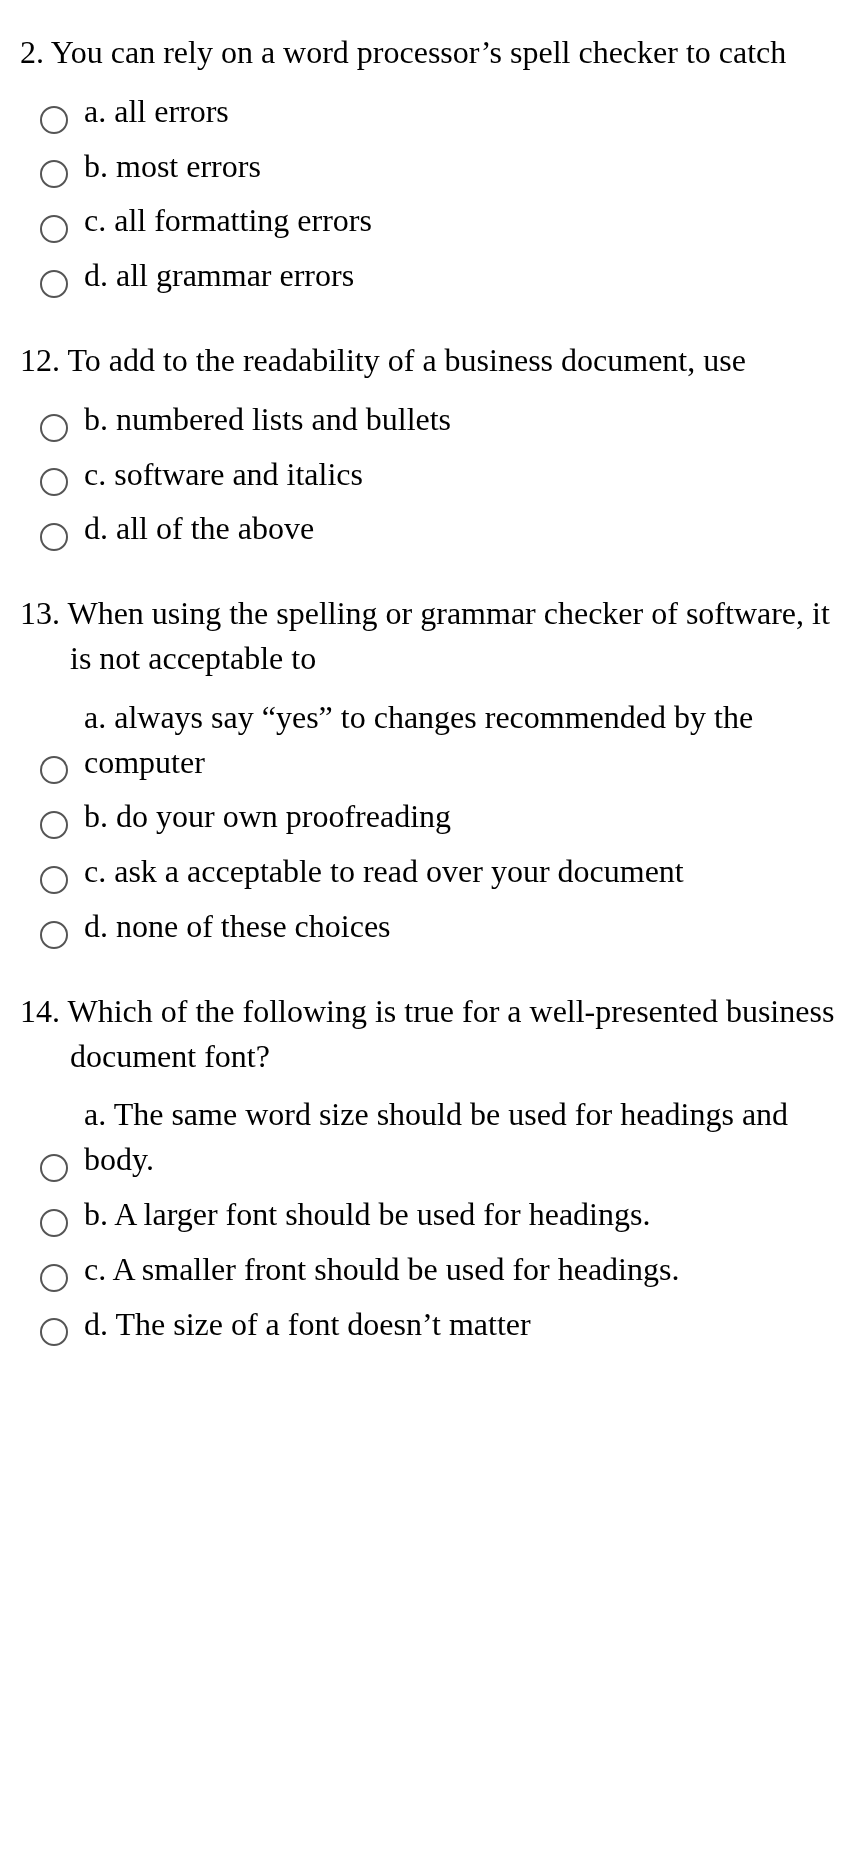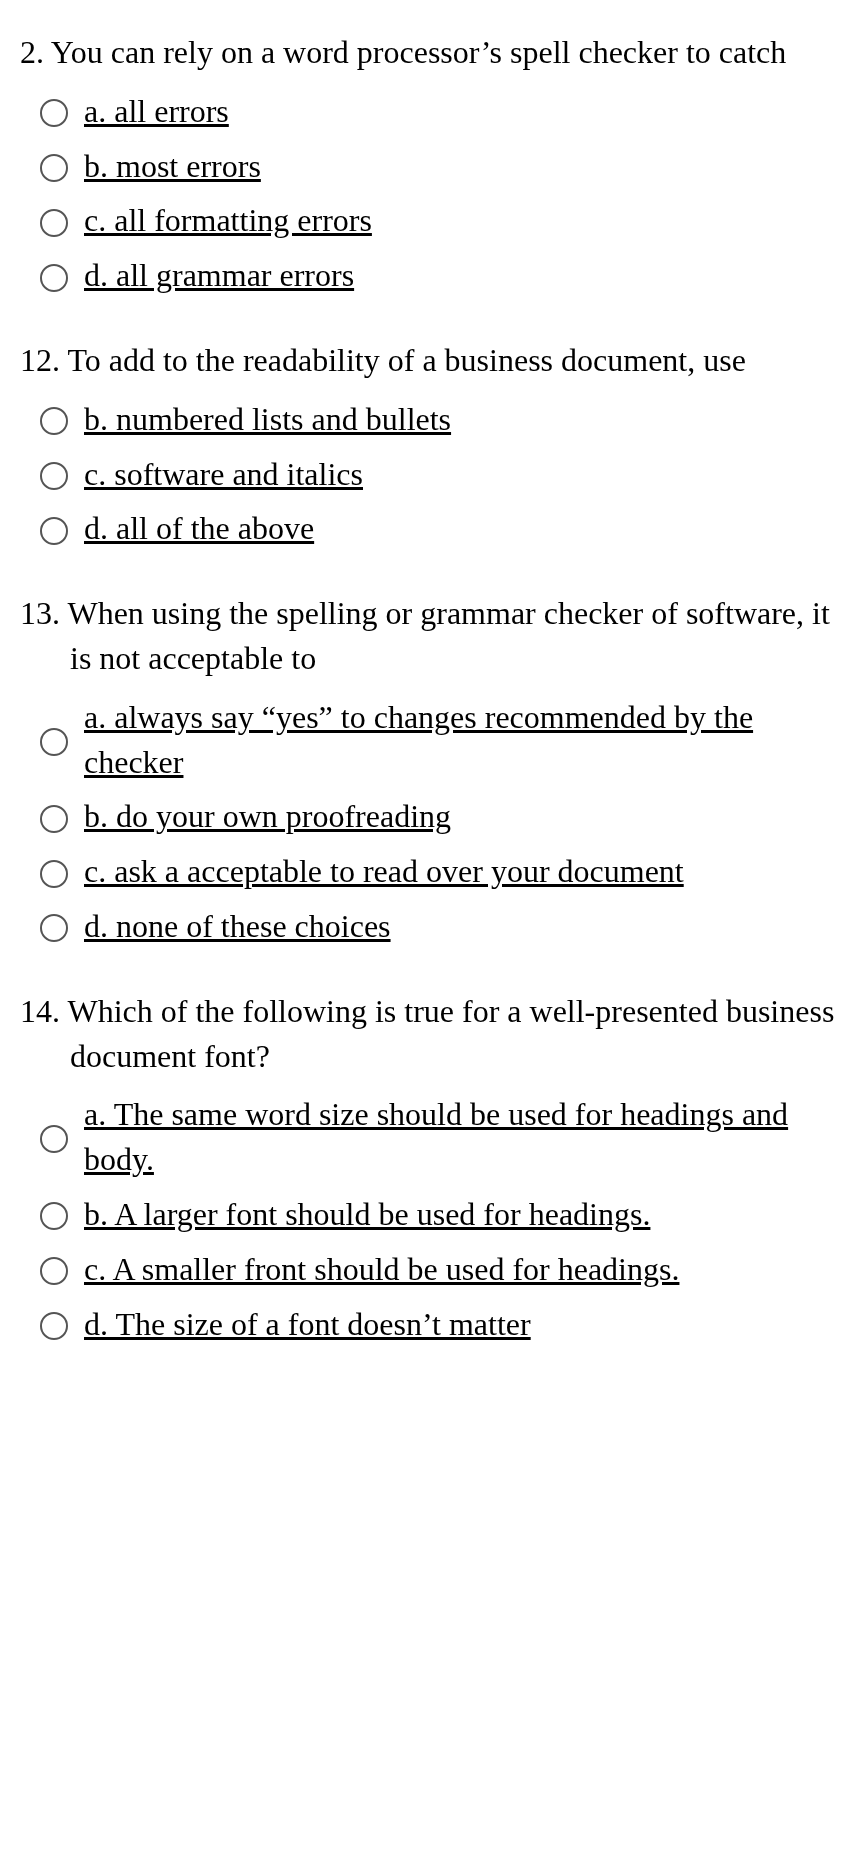--- a/index.html
+++ b/index.html
@@ -23,24 +23,23 @@
     }
 
     .option-list {
       list-style: none;
       padding: 0;
       margin: 0;
     }
 
     .option-item {
       display: flex;
-      align-items: center;
+      align-items: flex-end;
       margin-bottom: 10px;
       padding-left: 20px;
-      text-decoration: underline;
     }
 
     .radio-circle {
       width: 28px;
       height: 28px;
       border: 2.5px solid #555555;
       border-radius: 50%;
       display: inline-block;
       flex-shrink: 0;
       margin-right: 16px;
@@ -99,21 +98,21 @@
           <span class="radio-circle"></span>
           <span class="option-text">d. all of the above</span>
         </li>
       </ul>
     </div>
     <div class="question-block">
       <div class="question-heading">13. When using the spelling or grammar checker of software, it is not acceptable to</div>
       <ul class="option-list">
         <li class="option-item">
           <span class="radio-circle"></span>
-          <span class="option-text">a. always say “yes” to changes recommended by the checker</span>
+          <span class="option-text">a. always say “yes” to changes recommended by the computer</span>
         </li>
         <li class="option-item">
           <span class="radio-circle"></span>
           <span class="option-text">b. do your own proofreading</span>
         </li>
         <li class="option-item">
           <span class="radio-circle"></span>
           <span class="option-text">c. ask a acceptable to read over your document</span>
         </li>
         <li class="option-item">

